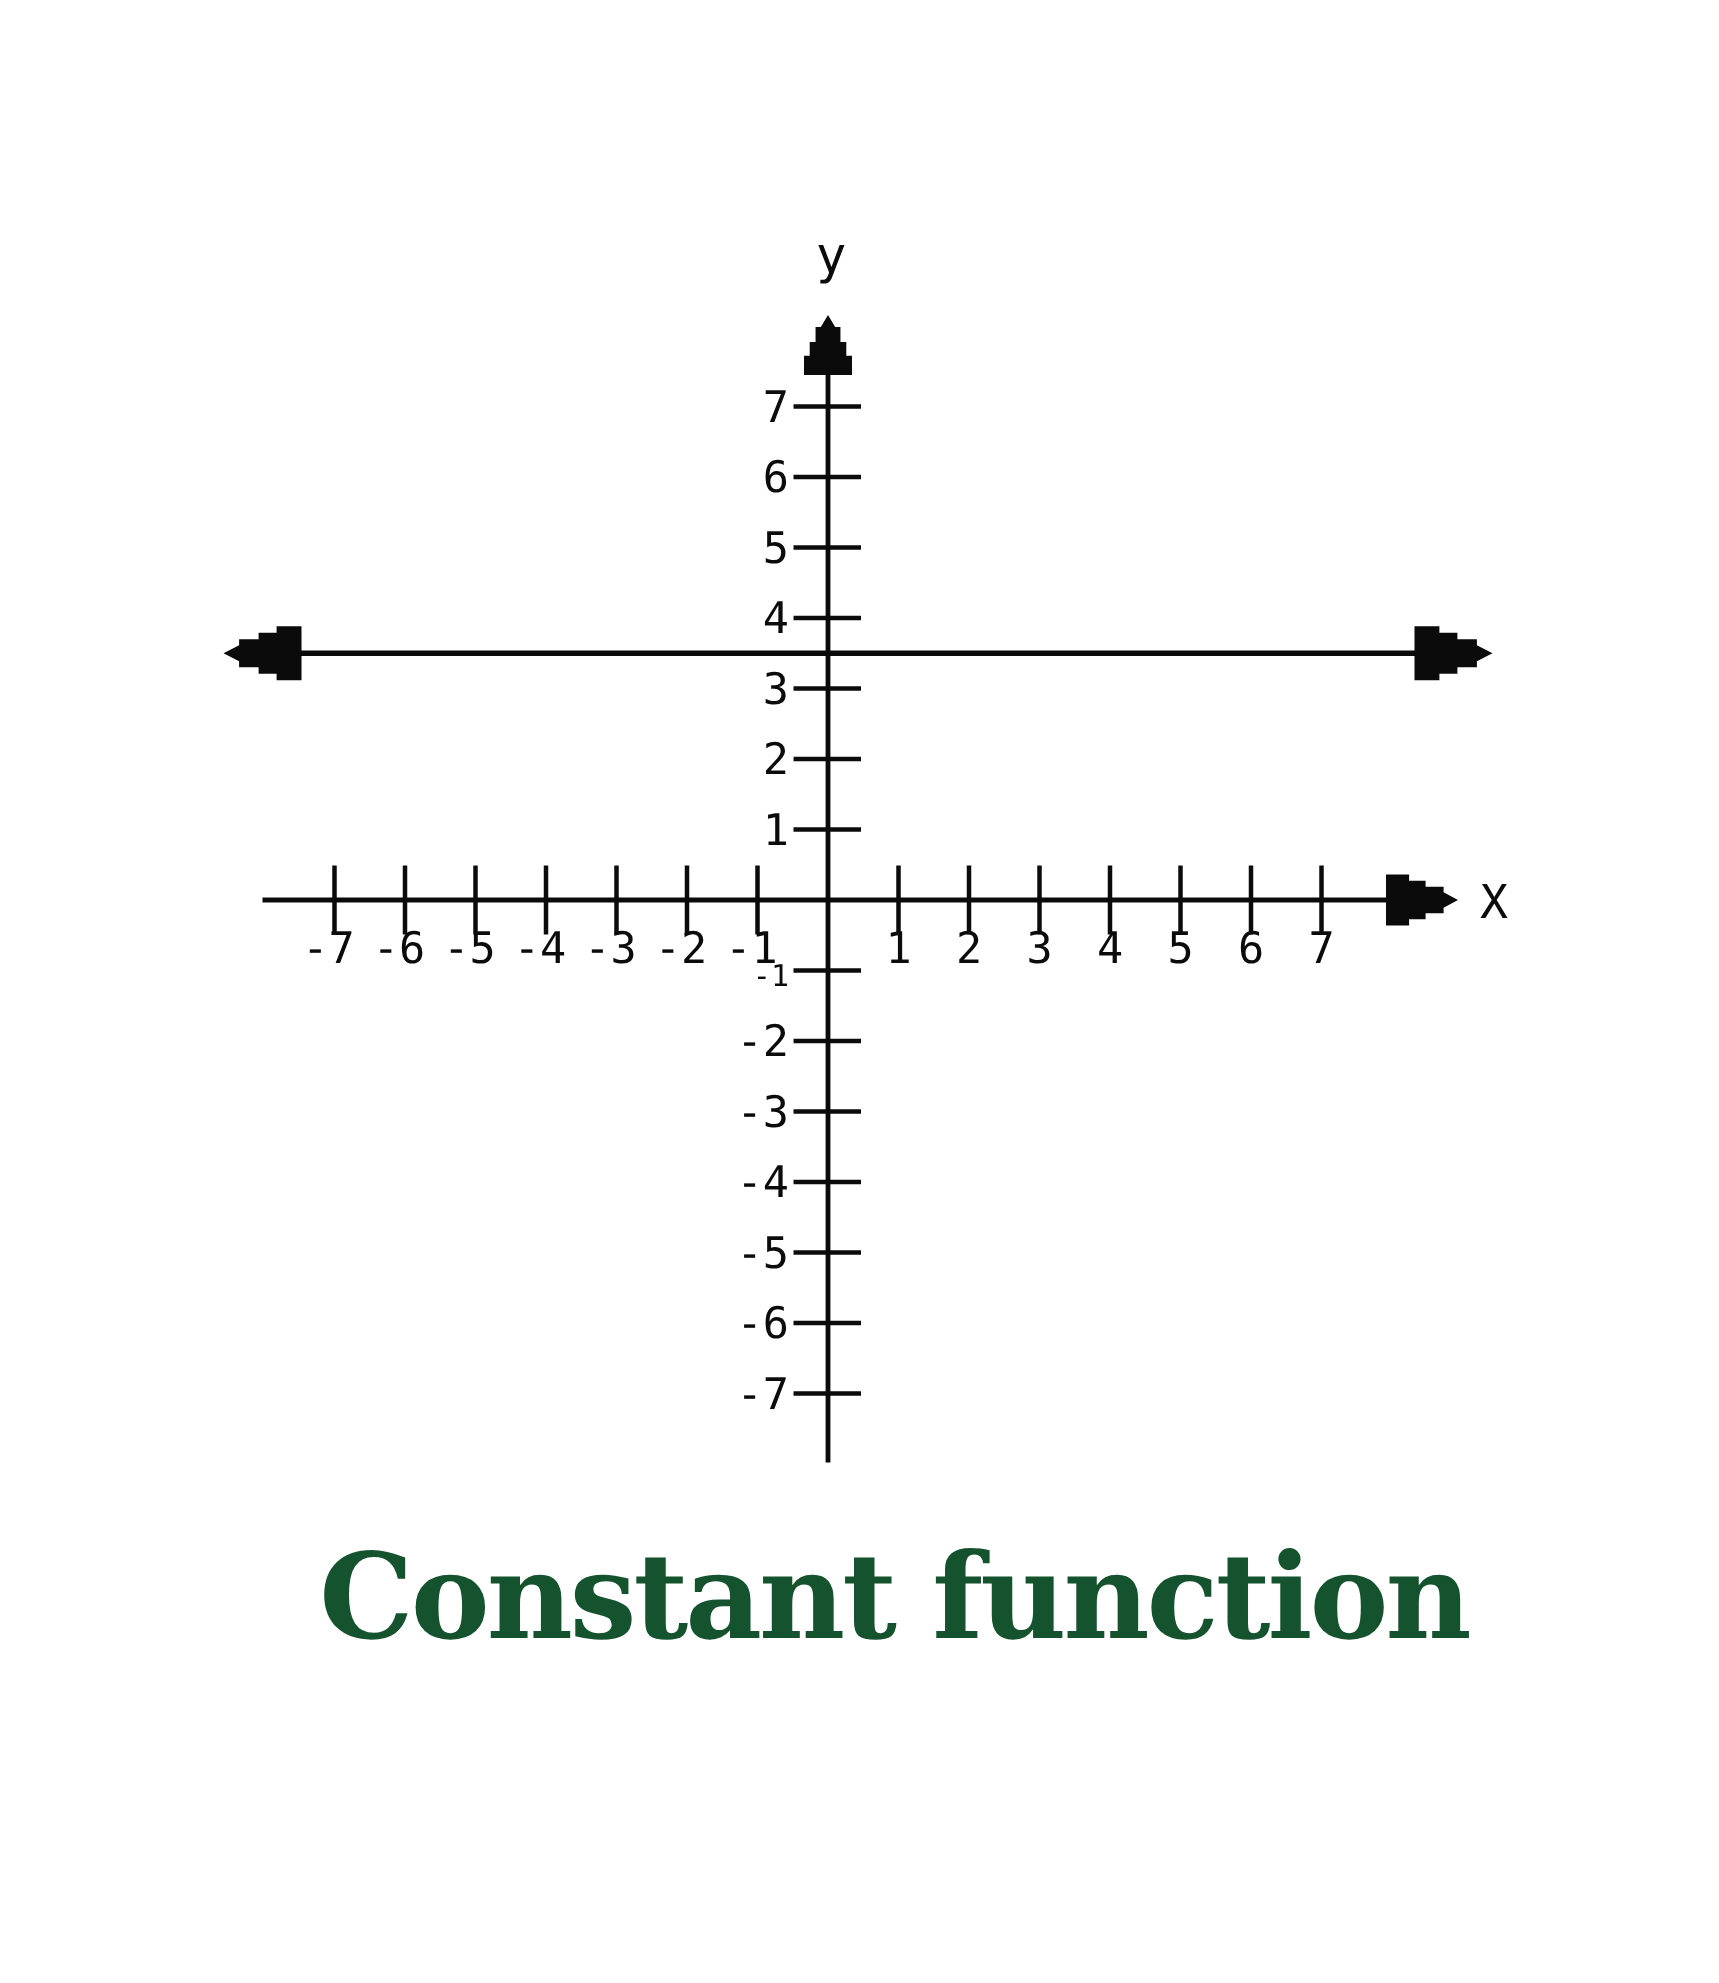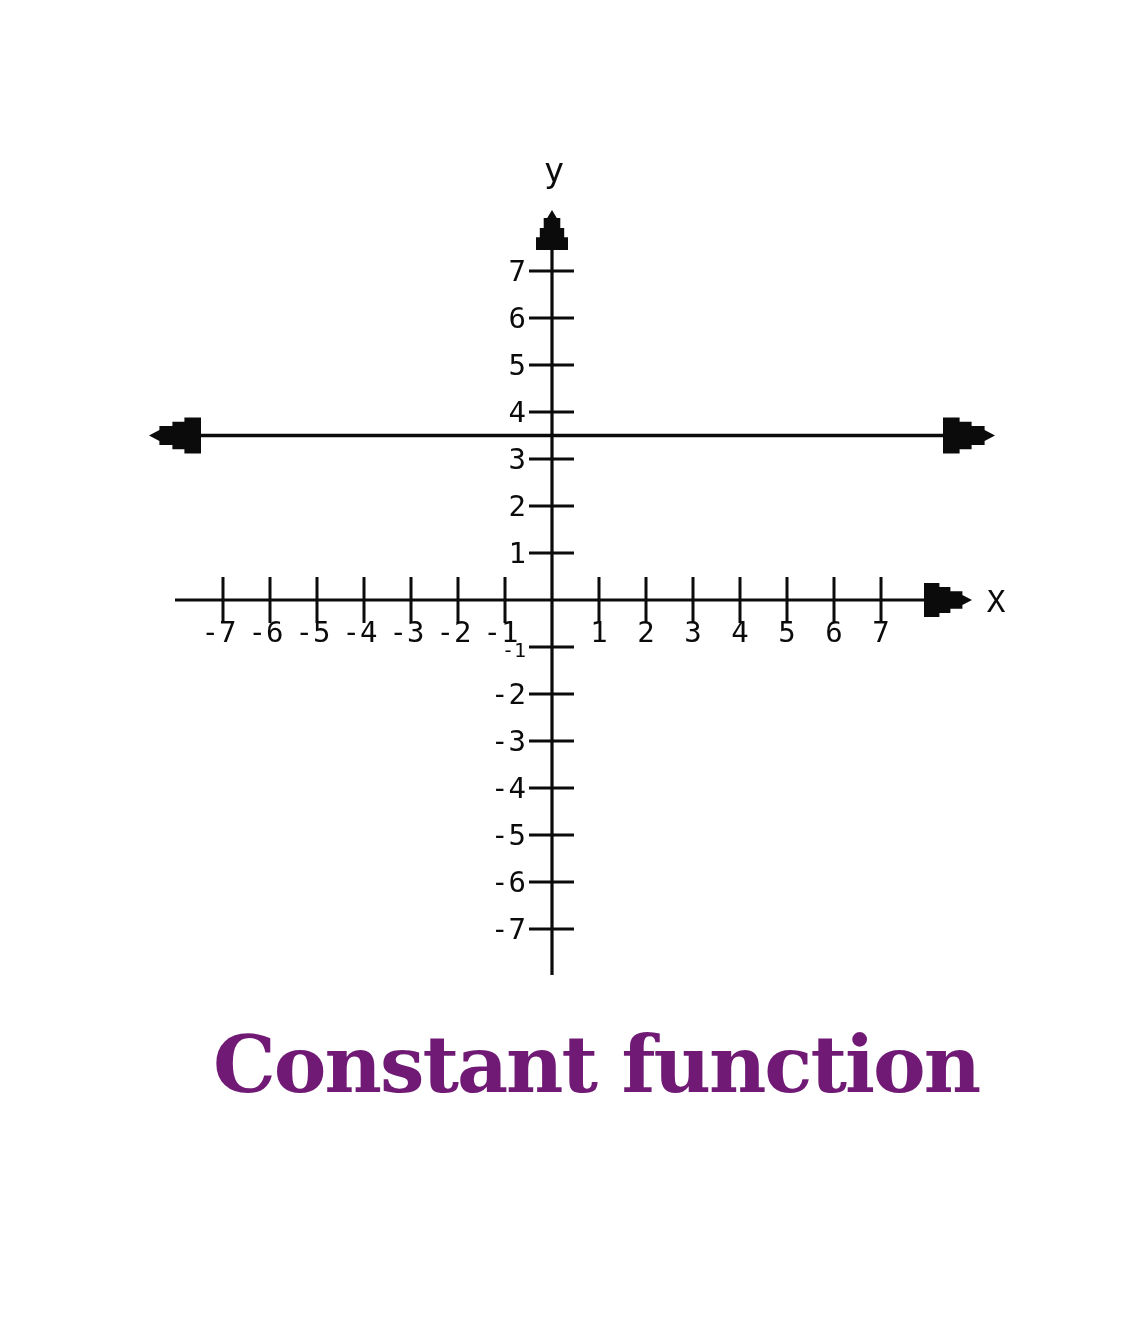--- a/index.html
+++ b/index.html
@@ -24,21 +24,21 @@
   .caption {
     position: absolute;
     top: 1018px;
     left: 46px;
     right: 0;
     text-align: center;
     font-family: "DejaVu Serif", serif;
     font-weight: 700;
     font-size: 79px;
     letter-spacing: -2px;
-    color: #701a75;
+    color: #14532d;
     white-space: nowrap;
   }
 </style>
 </head>
 <body>
 
 <div class="stage">
   <svg id="graph" width="1146" height="1010" viewBox="0 0 1146 1010" xmlns="http://www.w3.org/2000/svg">
       <line x1="175" y1="600" x2="936" y2="600" stroke="#0b0b0b" stroke-width="3.2"></line>
       <polygon points="0.0,0.0 -9.6,-5.1 -9.6,-8.8 -21.6,-8.8 -21.6,-12.9 -32.6,-12.9 -32.6,-17.0 -48.0,-17.0 -48.0,17.0 -32.6,17.0 -32.6,12.9 -21.6,12.9 -21.6,8.8 -9.6,8.8 -9.6,5.1" fill="#0b0b0b" transform="translate(972,600) rotate(0)"></polygon>

